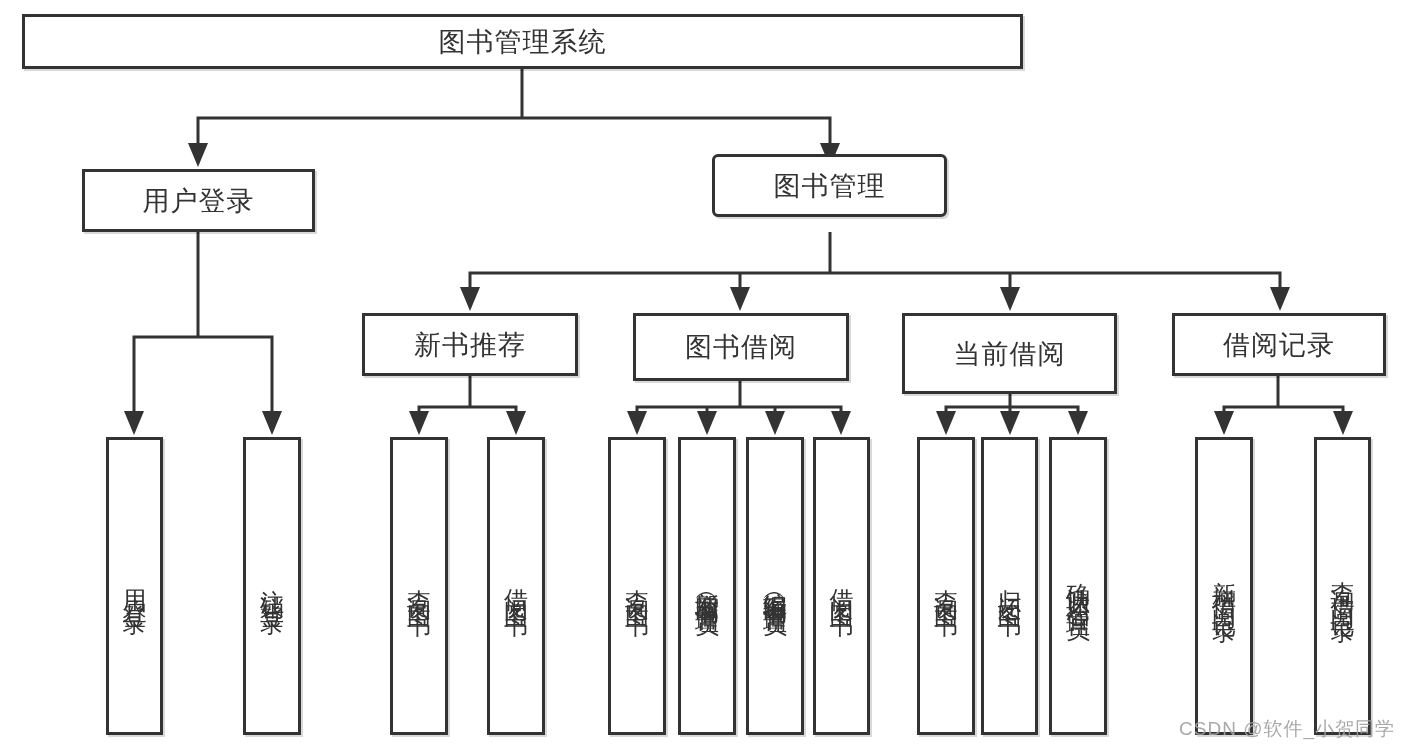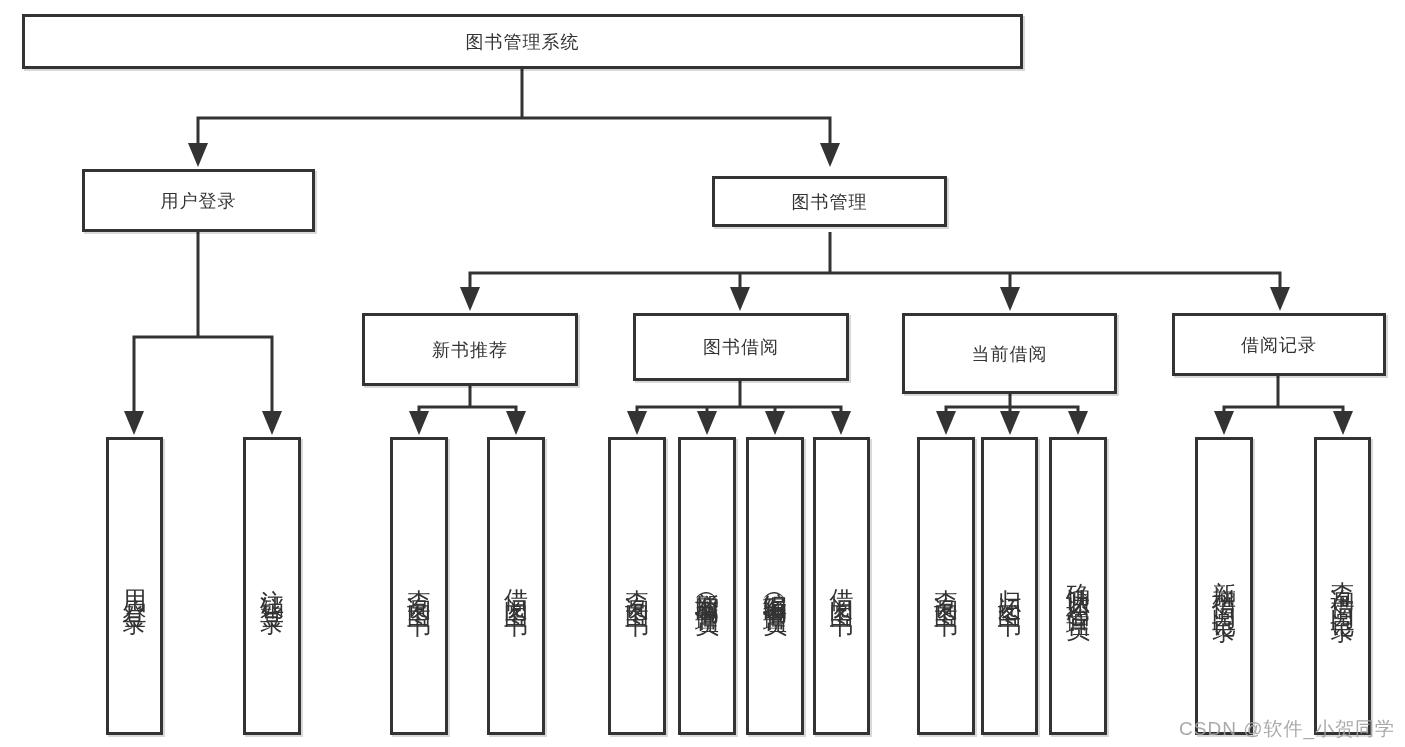--- a/index.html
+++ b/index.html
@@ -15,21 +15,21 @@
     position:absolute;
     box-sizing:border-box;
     border:3px solid #333333;
     background:#ffffff;
     box-shadow:2px 2px 0 rgba(0,0,0,0.15);
     display:flex;
     align-items:center;
     justify-content:center;
     color:#333333;
   }
-  .hlabel{font-size:18px;letter-spacing:1px;}
+  .hlabel{font-size:27px;letter-spacing:1px;}
   .vbox span{
     writing-mode:vertical-rl;
     text-orientation:mixed;
     font-size:24px;
     letter-spacing:8px;
     line-height:1;
     color:#333333;
   }
   .vbox.tight span{letter-spacing:3px;}
   .vbox.semi span{letter-spacing:5px;}
@@ -101,25 +101,25 @@
     </g>
   </svg>
 
   <div class="box hlabel" style="left:22px;top:14px;width:1001px;height:55px;">
     <span>图书管理系统</span>
   </div>
 
   <div class="box hlabel" style="left:82px;top:169px;width:233px;height:63px;">
     <span>用户登录</span>
   </div>
-  <div class="box hlabel" style="left:712px;top:176px;width:235px;height:51px;">
+  <div class="box hlabel" style="left:712px;top:154px;width:235px;height:63px;border-radius:6px;">
     <span>图书管理</span>
   </div>
 
-  <div class="box hlabel" style="left:362px;top:313px;width:216px;height:73px;">
+  <div class="box hlabel" style="left:362px;top:313px;width:216px;height:63px;">
     <span>新书推荐</span>
   </div>
   <div class="box hlabel" style="left:633px;top:313px;width:216px;height:68px;">
     <span>图书借阅</span>
   </div>
   <div class="box hlabel" style="left:902px;top:313px;width:215px;height:81px;">
     <span>当前借阅</span>
   </div>
   <div class="box hlabel" style="left:1172px;top:313px;width:214px;height:63px;">
     <span>借阅记录</span>

